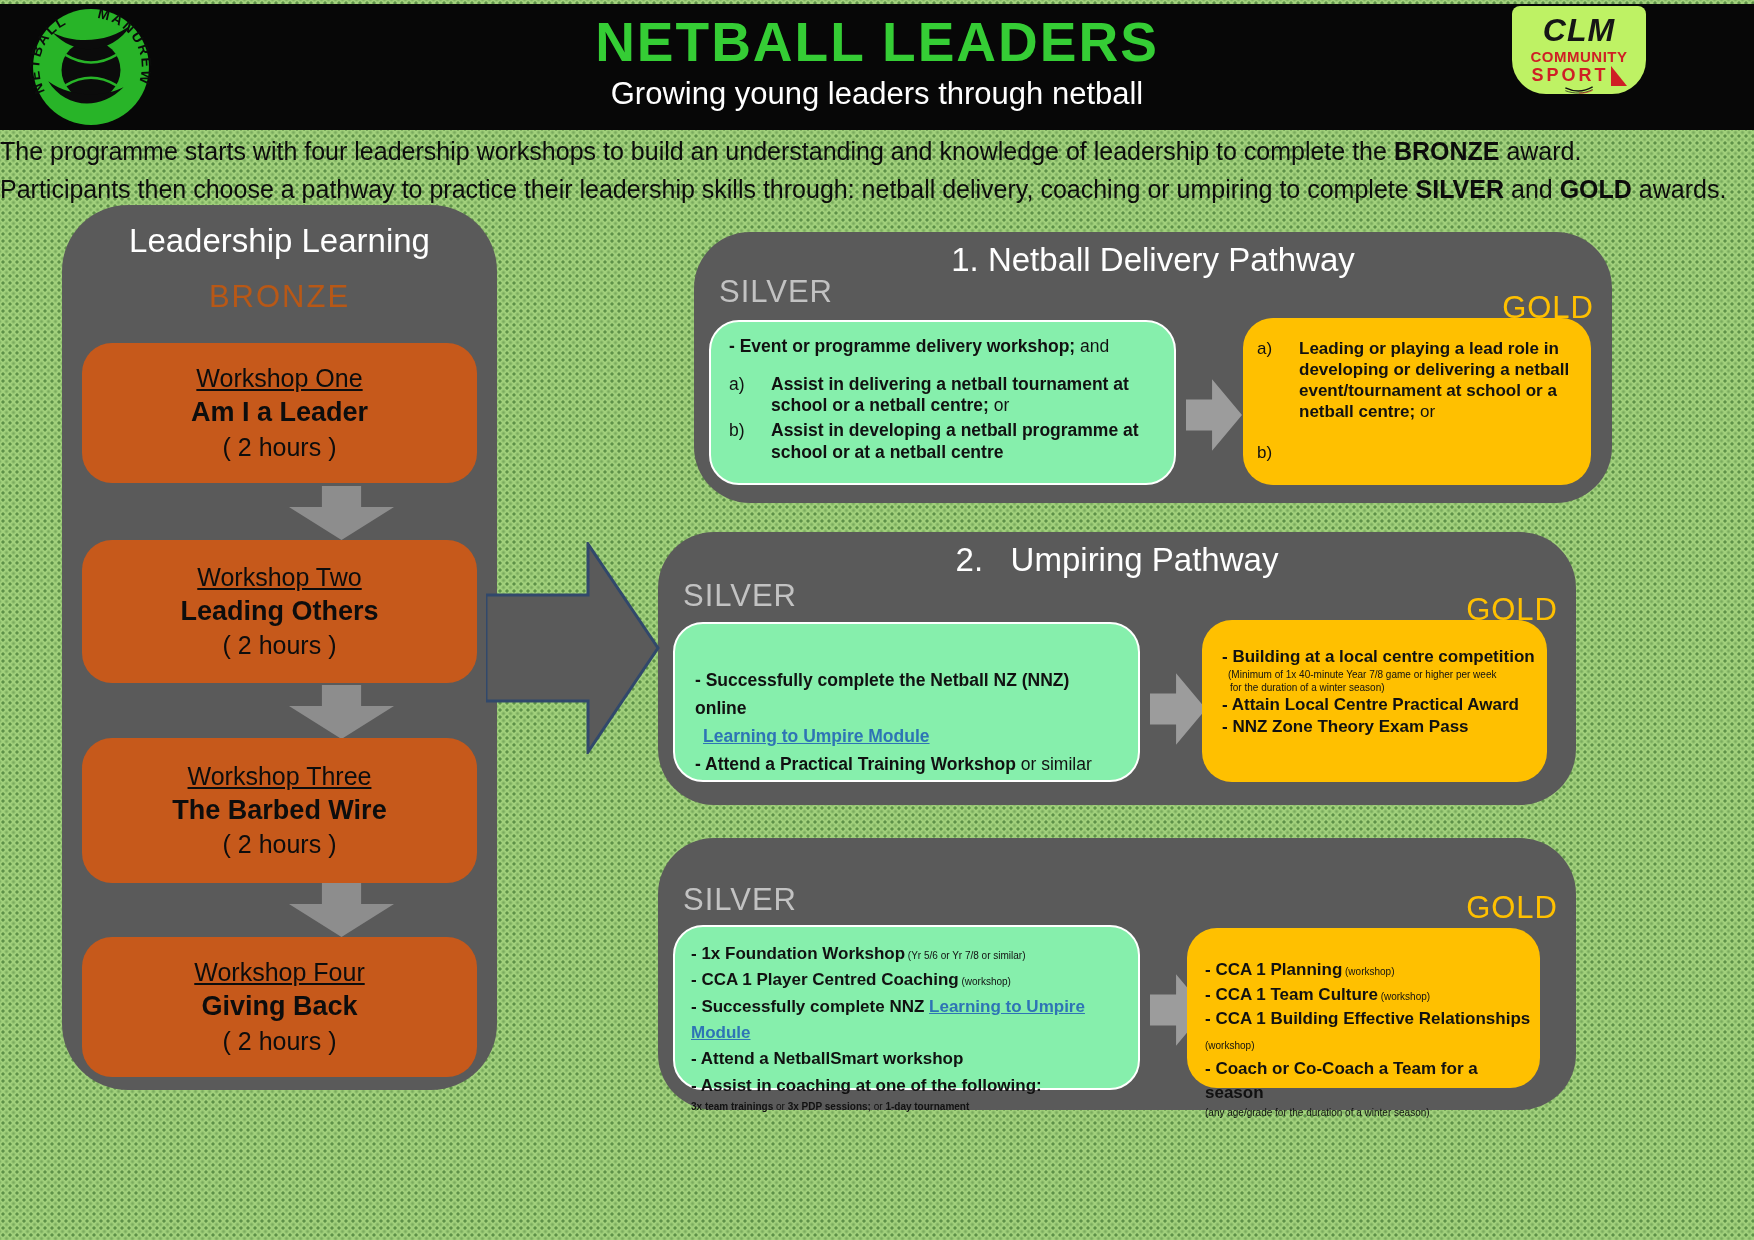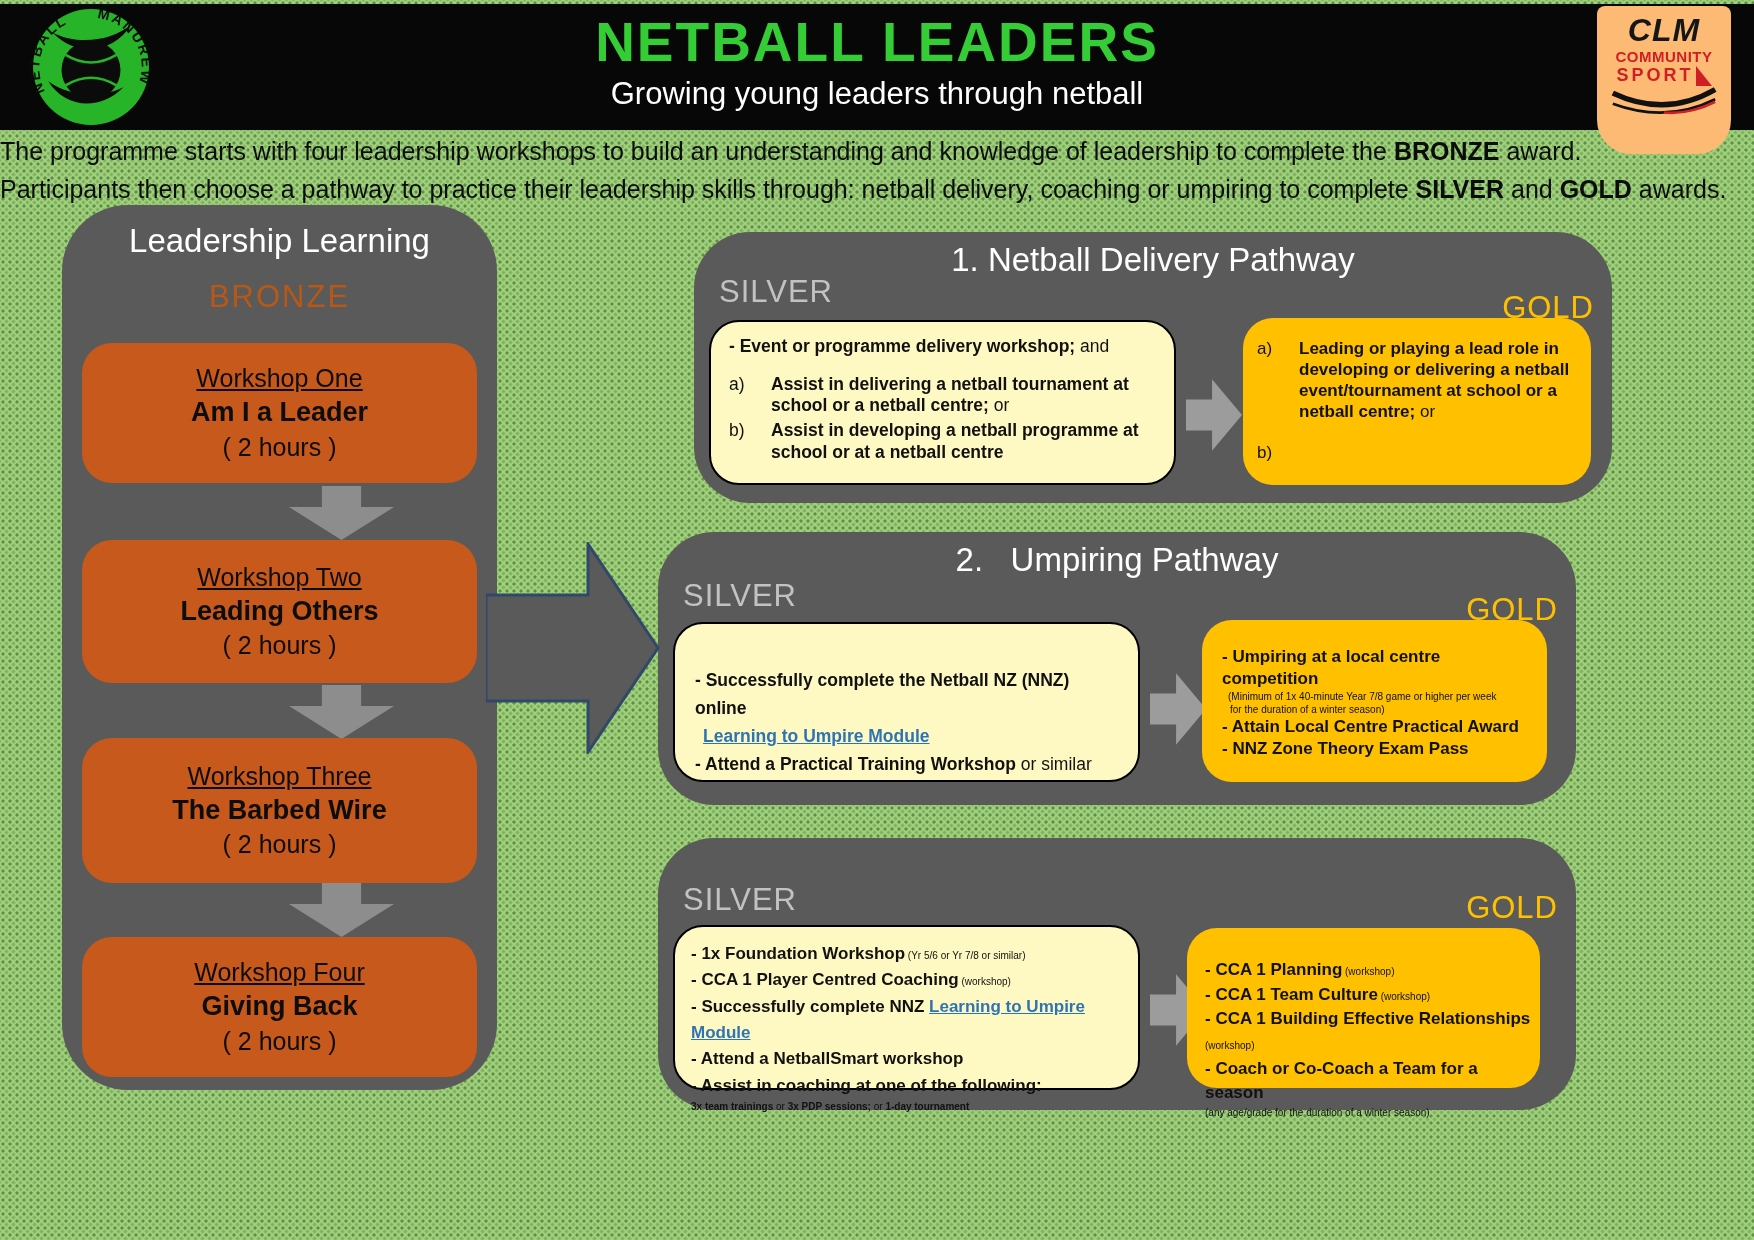--- a/index.html
+++ b/index.html
@@ -9,21 +9,21 @@
       radial-gradient(circle at 3px 3px, rgba(47,102,38,.60) 1.4px, transparent 1.8px) 0 0/7px 7px,
       radial-gradient(circle at 3px 3px, rgba(47,102,38,.35) 1.4px, transparent 1.8px) 3.5px 3.5px/7px 7px,
       #a2d17c;}
   .abs{position:absolute;}
   
   .header{left:0;top:4px;width:1754px;height:126px;background:#070707;}
   .main-title{left:0;top:6px;width:100%;text-align:center;font-size:55px;font-weight:bold;
     letter-spacing:2px;color:#35cd35;}
   .subtitle{left:0;top:72px;width:100%;text-align:center;font-size:31px;color:#fff;}
   .logo-wrap{left:30px;top:2px;width:122px;height:122px;}
-  .clm{left:1597px;top:2px;width:134px;height:148px;background:#fdba74;
+  .clm{left:1512px;top:2px;width:134px;height:88px;background:#bef264;
     border-radius:8px 8px 34px 34px;display:flex;flex-direction:column;align-items:center;
     padding-top:8px;box-sizing:border-box;}
   .clm-name{font-size:32px;font-weight:bold;font-style:italic;letter-spacing:1px;color:#161616;line-height:1;}
   .clm-l2{font-size:15px;font-weight:bold;color:#cf1f25;letter-spacing:.5px;line-height:1.2;margin-top:2px;}
   .clm-l3{font-size:18px;font-weight:bold;color:#cf1f25;letter-spacing:3px;line-height:1.1;display:flex;align-items:center;}
   .sail{display:inline-block;width:0;height:0;border-left:16px solid #cf1f25;border-top:20px solid transparent;margin-left:2px;}
   
   .intro{left:0;top:133px;width:100%;text-align:left;font-size:25px;line-height:1.5;color:#0c0c0c;}
   .b{font-weight:bold;}
   
@@ -34,21 +34,21 @@
   .wbox{left:20px;width:395px;background:#c6591b;border-radius:30px;display:flex;flex-direction:column;
     align-items:center;justify-content:center;text-align:center;line-height:1.32;color:#0d0d0d;}
   .wbox .l1{font-size:25px;text-decoration:underline;}
   .wbox .l2{font-size:27px;font-weight:bold;}
   .wbox .l3{font-size:25px;}
   
   .pw{left:658px;width:918px;border-radius:56px;}
   .pw-title{left:0;top:9px;width:100%;text-align:center;font-size:33px;color:#fff;white-space:pre;}
   .lbl-silver{font-size:31px;color:#c2c2c2;letter-spacing:1px;}
   .lbl-gold{font-size:31px;color:#ffc000;letter-spacing:1px;}
-  .box-silver{background:#fef9c3;border:2px solid #000000;border-radius:30px;box-sizing:border-box;}
+  .box-silver{background:#86efac;border:2px solid #ffffff;border-radius:30px;box-sizing:border-box;}
   .box-gold{background:#ffc000;border-radius:30px;box-sizing:border-box;}
   .li{display:flex;}
   .li .mk{flex:none;width:42px;}
   .lnk{color:#2e74b5;font-weight:bold;text-decoration:underline;cursor:pointer;}
   .sm{font-size:10px;}
   svg{display:block;}
 </style>
 </head>
 <body>
 
@@ -194,21 +194,21 @@
       <div><span class="b">- Attend a Practical Training Workshop</span><span> or similar</span></div>
     </div>
 
     <div class="abs" style="left:492px;top:140px;">
       <svg width="56" height="74" viewBox="0 0 58 74">
           <polygon points="0,21 27,21 27,0 58,37 27,74 27,53 0,53" fill="#9c9c9c"></polygon>
         </svg>
     </div>
 
     <div class="abs box-gold" style="left:544px;top:88px;width:345px;height:162px;padding:26px 10px 0 20px;font-size:17px;line-height:1.3;">
-      <div class="b">- Umpiring at a local centre competition</div>
+      <div class="b">- Building at a local centre competition</div>
       <div class="sm" style="padding-left:6px;">(Minimum of 1x 40-minute Year 7/8 game or higher per week</div>
       <div class="sm" style="padding-left:8px;">for the duration of a winter season)</div>
       <div class="b">- Attain Local Centre Practical Award</div>
       <div class="b">- NNZ Zone Theory Exam Pass</div>
     </div>
   </div>
 
   <div class="abs panel pw" style="top:838px;height:272px;">
     <div class="abs lbl-silver" style="left:25px;top:44px;">SILVER</div>
     <div class="abs lbl-gold" style="right:18px;top:52px;">GOLD</div>

